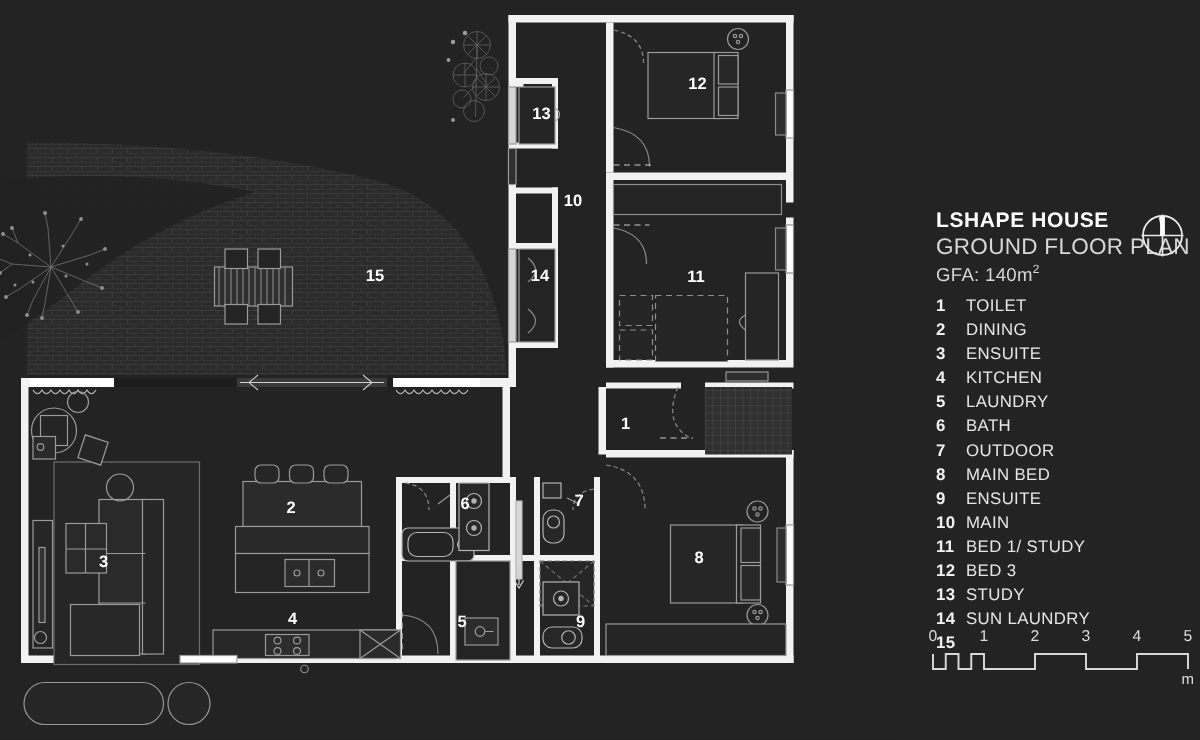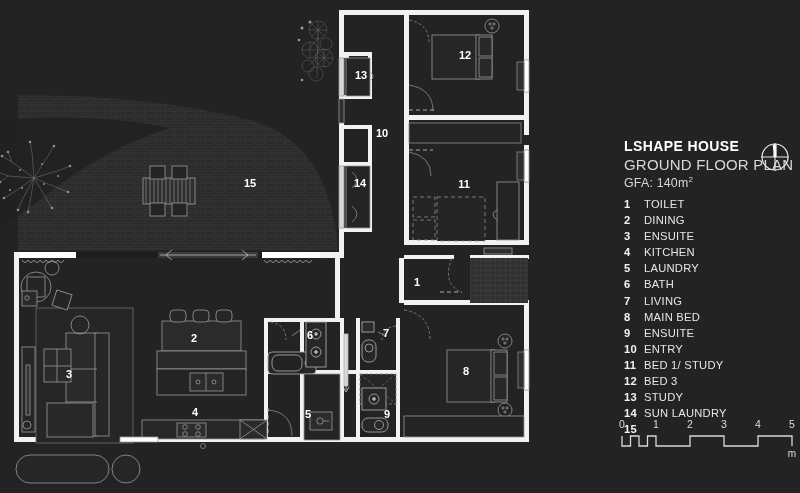--- a/index.html
+++ b/index.html
@@ -481,33 +481,33 @@
       <div class="room-row">
           <span class="room-num">5</span>
           <span class="room-name">LAUNDRY</span>
         </div>
       <div class="room-row">
           <span class="room-num">6</span>
           <span class="room-name">BATH</span>
         </div>
       <div class="room-row">
           <span class="room-num">7</span>
-          <span class="room-name">LIVING</span>
+          <span class="room-name">OUTDOOR</span>
         </div>
       <div class="room-row">
           <span class="room-num">8</span>
           <span class="room-name">MAIN BED</span>
         </div>
       <div class="room-row">
           <span class="room-num">9</span>
           <span class="room-name">ENSUITE</span>
         </div>
       <div class="room-row">
           <span class="room-num">10</span>
-          <span class="room-name">ENTRY</span>
+          <span class="room-name">MAIN</span>
         </div>
       <div class="room-row">
           <span class="room-num">11</span>
           <span class="room-name">BED 1/ STUDY</span>
         </div>
       <div class="room-row">
           <span class="room-num">12</span>
           <span class="room-name">BED 3</span>
         </div>
       <div class="room-row">

